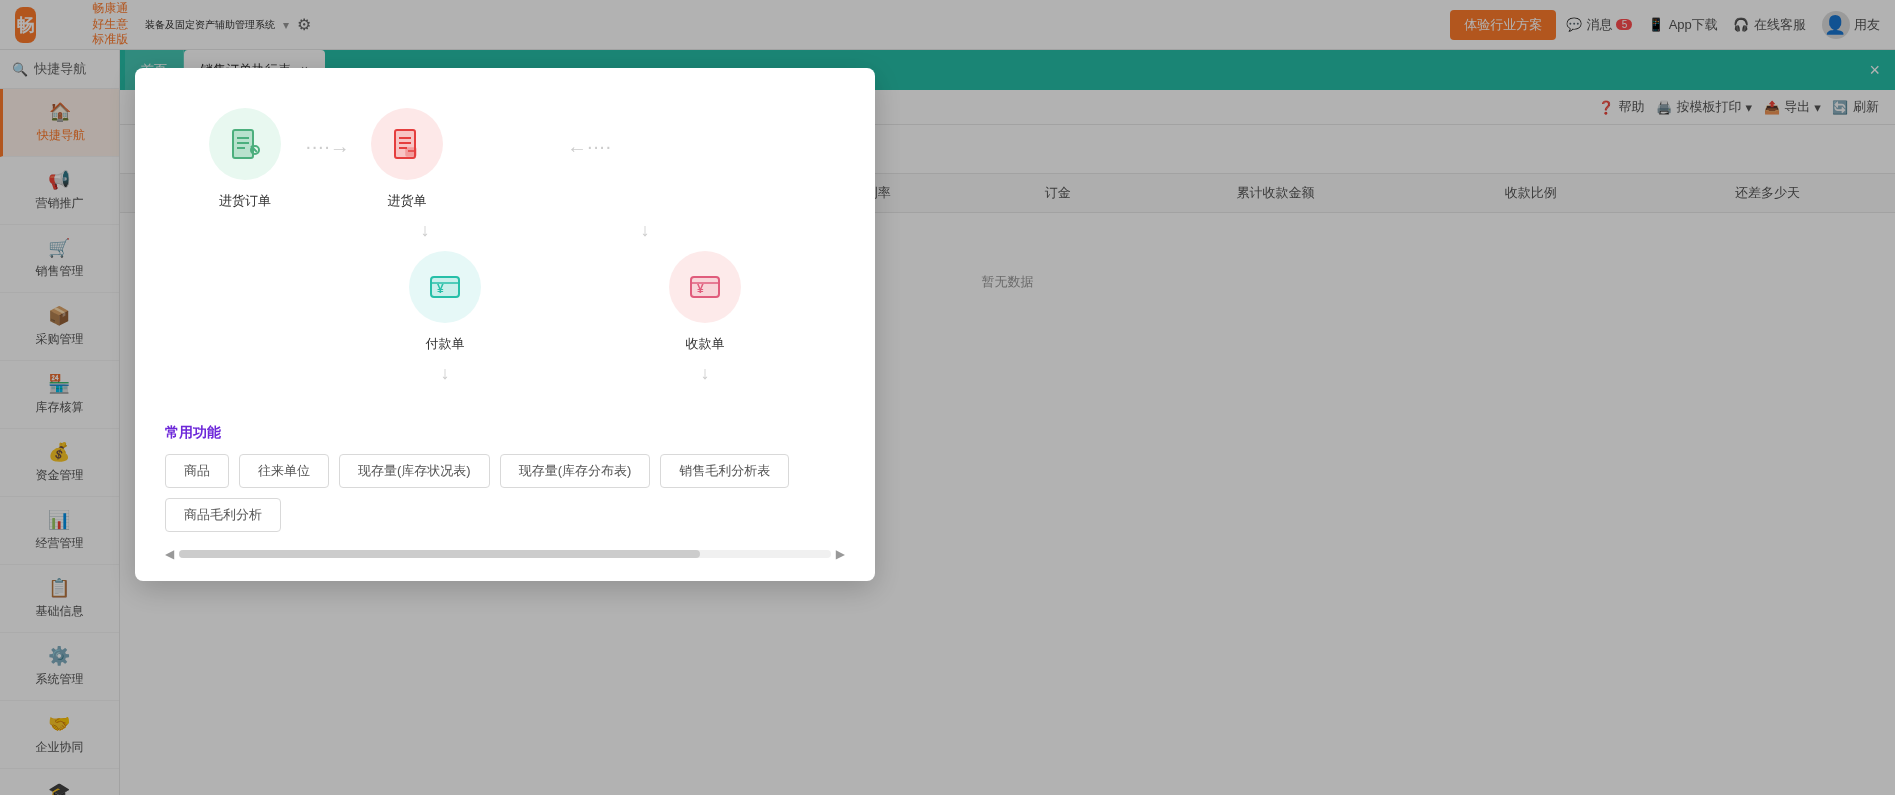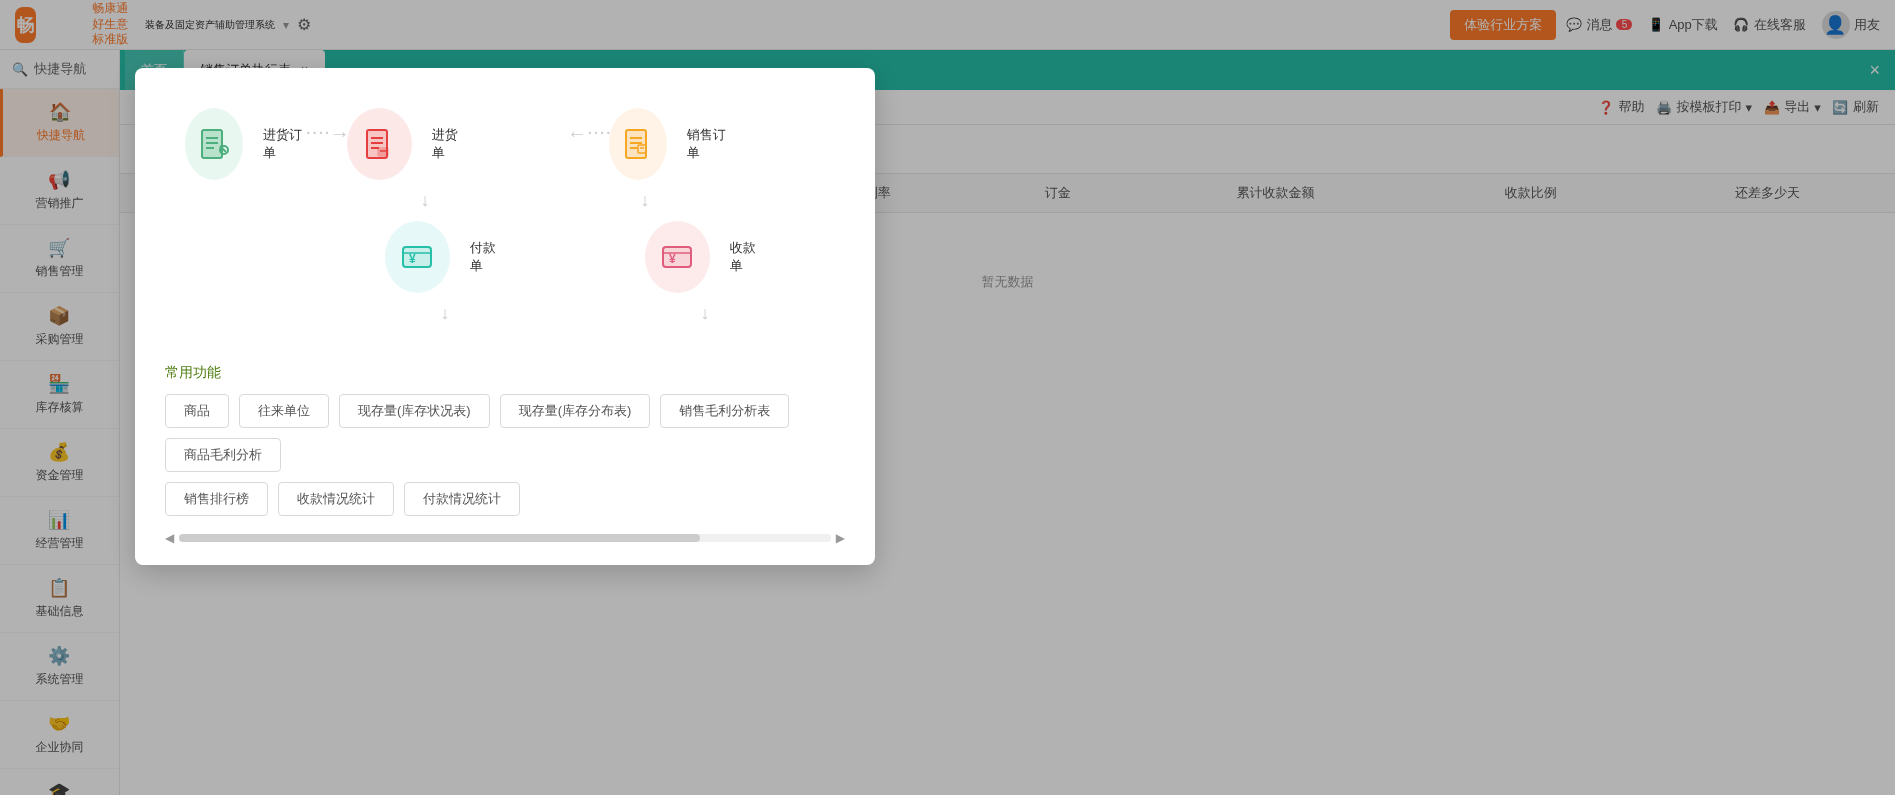--- a/index.html
+++ b/index.html
@@ -128,41 +128,41 @@
       position: fixed; top: 68px; left: 135px;
       width: 740px; background: #fff; border-radius: 8px;
       box-shadow: 0 8px 30px rgba(0,0,0,0.2); z-index: 200;
       padding: 30px 30px 20px 30px;
     }
 
     
     .flow-diagram { display: flex; flex-direction: column; gap: 0; }
     .flow-row { display: flex; align-items: center; gap: 0; justify-content: flex-start; padding: 10px 20px; }
     .flow-node {
-      display: flex; flex-direction: row; align-items: center; gap: 20px;
+      display: flex; flex-direction: column; align-items: center; gap: 12px;
       width: 120px;
     }
     .flow-circle {
       width: 72px; height: 72px; border-radius: 50%;
       display: flex; align-items: center; justify-content: center;
       font-size: 28px;
     }
     .fc-green { background: #e8f8f0; color: #4caf7d; }
     .fc-red { background: #fde8e8; color: #e53e3e; }
     .fc-purple { background: #f0eaf8; color: #8b63c9; }
     .fc-orange { background: #fef3e6; color: #f5a623; }
     .fc-teal { background: #e6f8f7; color: #26bfa8; }
     .fc-pink { background: #fdeaea; color: #e05c7c; }
     .fc-amber { background: #fef3e0; color: #e8900a; }
     .fc-sky { background: #e6f3fc; color: #4499d9; }
     .flow-label { font-size: 13px; color: #333; }
 
     
     .common-functions { margin-top: 20px; }
-    .cf-title { font-size: 14px; color: #4d7c0f; margin-bottom: 12px; font-weight: 400; }
+    .cf-title { font-size: 14px; color: #6d28d9; margin-bottom: 12px; font-weight: 700; }
     .cf-buttons { display: flex; flex-wrap: wrap; gap: 10px; }
     .cf-btn {
       border: 1px solid #d9d9d9; background: #fff; border-radius: 4px;
       padding: 7px 18px; font-size: 13px; color: #555; cursor: pointer;
     }
 
     
     .popup-scrollbar { margin-top: 15px; display: flex; align-items: center; gap: 5px; }
     .scrollbar-track { flex: 1; height: 8px; background: #f0f0f0; border-radius: 4px; position: relative; }
     .scrollbar-thumb { width: 80%; height: 8px; background: #ccc; border-radius: 4px; }
@@ -381,34 +381,20 @@
           </svg>
         </div>
         <span class="flow-label">进货单</span>
       </div>
 
       <div style="width:100px;"></div>
 
 
       <div style="display:flex;align-items:center;padding-bottom:25px;color:#ccc;font-size:20px;letter-spacing:-3px;">← · · · ·</div>
 
-      <div class="flow-node">
-        <div class="flow-circle fc-orange">
-          <svg width="36" height="36" viewBox="0 0 36 36" fill="none">
-            <rect x="6" y="4" width="20" height="28" rx="2" fill="#f5a623" opacity="0.2"></rect>
-            <rect x="6" y="4" width="20" height="28" rx="2" stroke="#f5a623" stroke-width="2" fill="none"></rect>
-            <line x1="10" y1="12" x2="22" y2="12" stroke="#f5a623" stroke-width="2"></line>
-            <line x1="10" y1="17" x2="22" y2="17" stroke="#f5a623" stroke-width="2"></line>
-            <line x1="10" y1="22" x2="18" y2="22" stroke="#f5a623" stroke-width="2"></line>
-            <rect x="18" y="19" width="8" height="8" rx="1" fill="none" stroke="#f5a623" stroke-width="1.5"></rect>
-            <line x1="20" y1="22" x2="24" y2="22" stroke="#f5a623" stroke-width="1.5"></line>
-          </svg>
-        </div>
-        <span class="flow-label">销售订单</span>
-      </div>
     </div>
 
     <div style="display:flex;padding-left:20px;">
       <div style="width:120px;"></div>
       <div style="width:60px;"></div>
       <div style="width:120px;display:flex;justify-content:center;color:#ccc;font-size:18px;">↓</div>
       <div style="width:100px;"></div>
       <div style="width:120px;display:flex;justify-content:center;color:#ccc;font-size:18px;">↓</div>
     </div>
 
@@ -462,25 +448,20 @@
   <div class="common-functions">
     <div class="cf-title">常用功能</div>
     <div class="cf-buttons">
       <button class="cf-btn">商品</button>
       <button class="cf-btn">往来单位</button>
       <button class="cf-btn">现存量(库存状况表)</button>
       <button class="cf-btn">现存量(库存分布表)</button>
       <button class="cf-btn">销售毛利分析表</button>
       <button class="cf-btn">商品毛利分析</button>
     </div>
-    <div class="cf-buttons" style="margin-top:10px;">
-      <button class="cf-btn">销售排行榜</button>
-      <button class="cf-btn">收款情况统计</button>
-      <button class="cf-btn">付款情况统计</button>
-    </div>
   </div>
 
   <div class="popup-scrollbar">
     <span class="scroll-arrow">◀</span>
     <div class="scrollbar-track">
       <div class="scrollbar-thumb"></div>
     </div>
     <span class="scroll-arrow">▶</span>
   </div>
 

